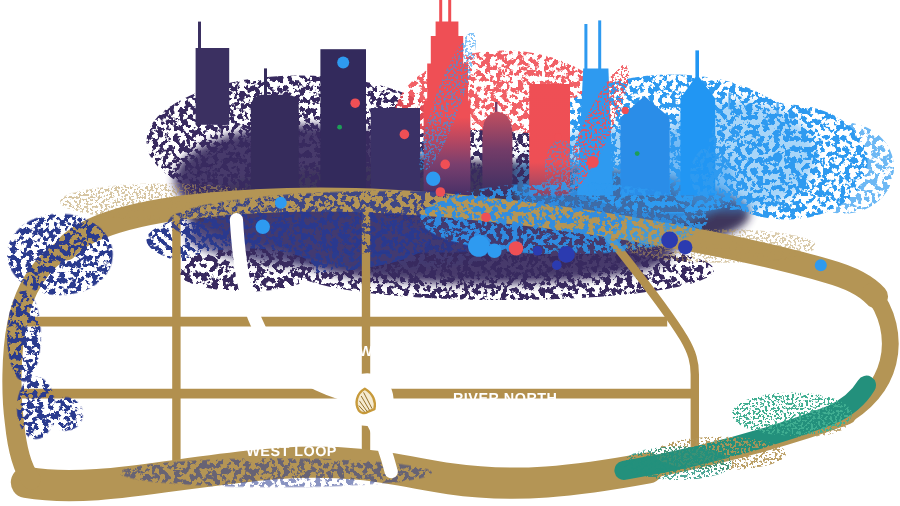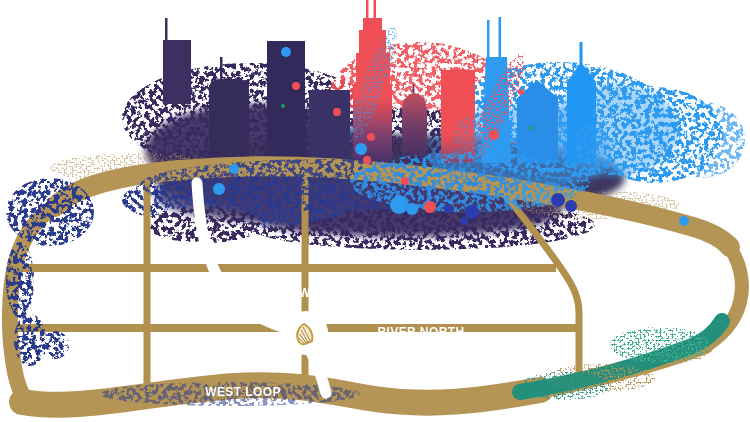--- a/index.html
+++ b/index.html
@@ -214,16 +214,16 @@
         <line x1="-6.5" y1="0" x2="0" y2="9"></line>
         <line x1="-7" y1="4" x2="-2" y2="9.5"></line>
       </g>
     </g>
   </g>
 </svg>
 
 <div class="lbl" style="left:100px;top:300px">WEST TOWN</div>
 <div class="lbl" style="left:296px;top:293px">RIVER WEST</div>
 <div class="lbl" style="left:421px;top:332px">RIVER NORTH</div>
-<div class="lbl" style="left:243px;top:392px">WEST LOOP</div>
+<div class="lbl" style="left:243px;top:376px">WEST LOOP</div>
 <div class="lbl" style="left:649px;top:274px">LAKE MICHIGAN</div>
 
 </div>
 
 </body></html>

